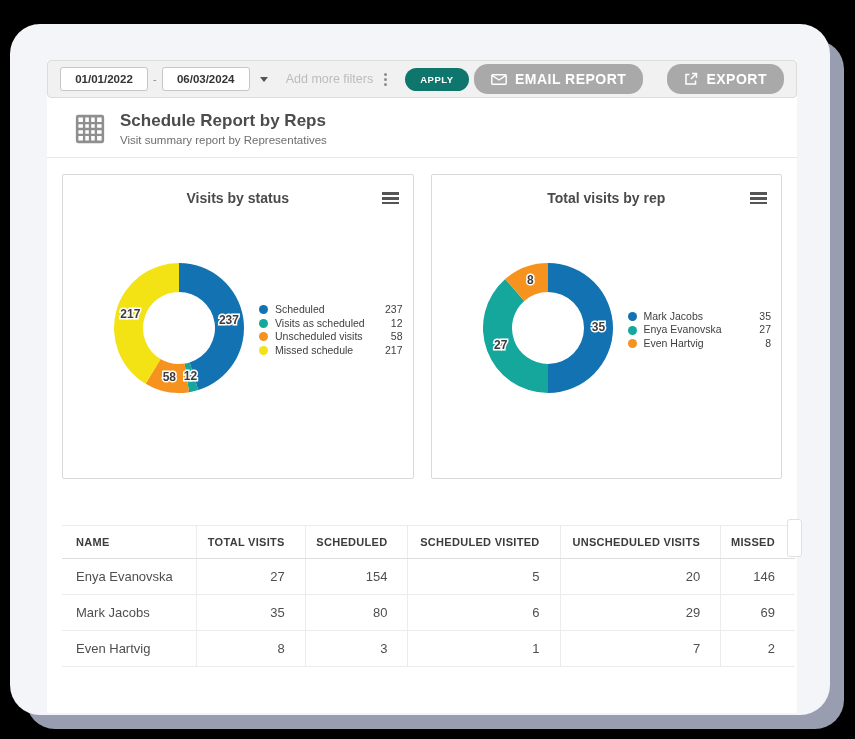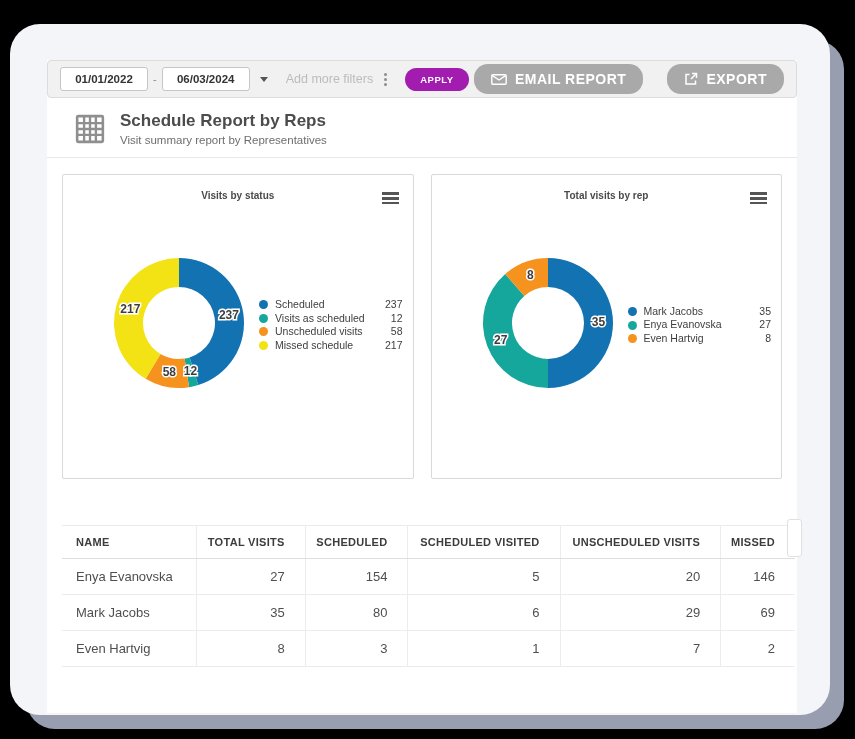--- a/index.html
+++ b/index.html
@@ -32,37 +32,37 @@
     border-top:5.5px solid #555; margin-left:10px; cursor:pointer;
   }
   .add-filters { margin-left:18px; font-size:12.5px; color:#bcbcbc; cursor:pointer; }
   .vdots { display:flex; flex-direction:column; gap:2px; margin-left:9px; cursor:pointer; padding:2px; }
   .vdots span { width:3px; height:3px; background:#8d8d8d; border-radius:50%; }
   .pill {
     border:none; border-radius:14px; color:#fff; font-weight:bold;
     font-family:"Liberation Sans", sans-serif; display:flex; align-items:center; gap:8px;
     cursor:pointer; letter-spacing:.5px;
   }
-  .apply-btn { background:#a21caf; font-size:9.5px; padding:6px 15px; margin-left:16px; }
+  .apply-btn { background:#0f766e; font-size:9.5px; padding:6px 15px; margin-left:16px; }
   .right-group { margin-left:auto; display:flex; gap:24px; }
   .email-btn, .export-btn { background:#a9a9a9; font-size:14px; padding:7px 17px; }
   
   .header-row {
     display:flex; align-items:center; gap:15px; padding:13px 28px 11px;
     border-bottom:1px solid #e8e8e8;
   }
   .page-title { font-size:17px; font-weight:bold; color:#4c4c4c; }
   .page-subtitle { font-size:11.5px; color:#6e6e6e; margin-top:3px; }
   
   .charts-row { display:flex; gap:17px; padding:16px 15px 0; }
   .chart-card {
     width:353px; height:305px; border:1px solid #d9d9d9; border-radius:2px;
     background:#fff; position:relative;
   }
-  .chart-title { text-align:center; margin-top:15px; font-size:10px; font-weight:600; color:#4a4a4a; }
+  .chart-title { text-align:center; margin-top:15px; font-size:14px; font-weight:600; color:#4a4a4a; }
   .menu-icon { position:absolute; top:15px; right:14px; width:17px; cursor:pointer; }
   .menu-icon span { display:block; height:2.6px; background:#555; margin:2.2px 0; }
   .chart-body { display:flex; align-items:center; height:248px; padding-left:46px; padding-right:10px; }
   .slice-label {
     font-size:12px; font-weight:bold; fill:#3d3d3d;
     stroke:#fff; stroke-width:3px; paint-order:stroke;
     font-family:"Liberation Sans", sans-serif;
   }
   .legend { margin-left:10px; flex:1; }
   .legend-row { display:flex; align-items:center; font-size:10.5px; color:#3e3e3e; line-height:13.5px; }

